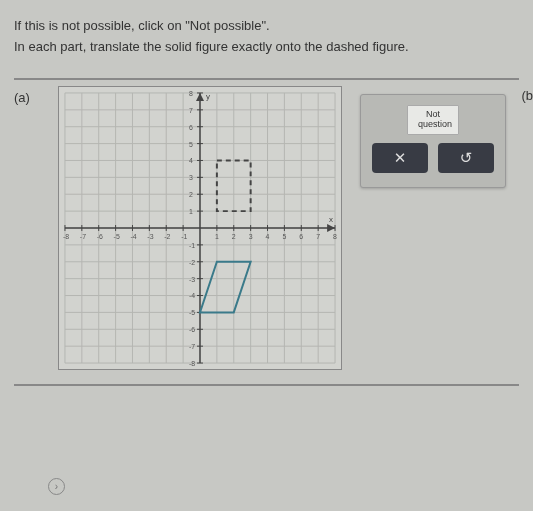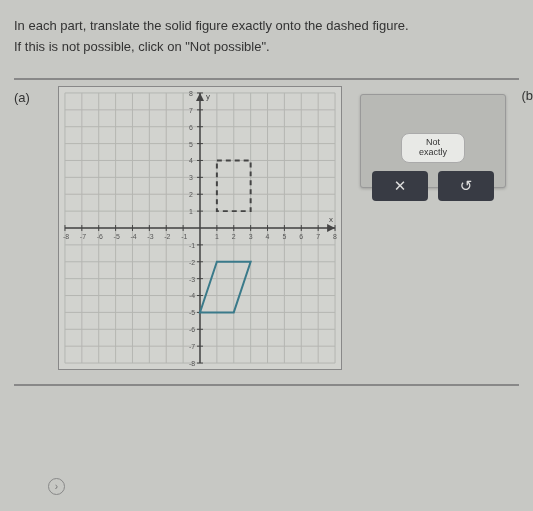--- a/index.html
+++ b/index.html
@@ -51,28 +51,27 @@
       height: 94px;
       display: flex;
       flex-direction: column;
       gap: 8px;
       align-items: center;
       box-shadow: 0 1px 3px rgba(0,0,0,0.2);
     }
     .np-btn {
       background: #e8e9e6;
       border: 1px solid #aaa;
-      border-radius: 8px;
+      border-radius: 1px;
       font-size: 9px;
       text-align: center;
       padding: 4px 10px;
       line-height: 1.1;
       cursor: pointer;
-      width: 64px;
-      margin-top: 28px;
+      width: 52px;
     }
     .btn-row { display: flex; gap: 10px; }
     .dark-btn {
       width: 56px; height: 30px;
       background: #383b44;
       border-radius: 4px;
       display: flex;
       align-items: center;
       justify-content: center;
       cursor: pointer;
@@ -108,22 +107,22 @@
     }
     .content-divider-bottom {
       border-top: 2px solid #888;
       margin-top: 14px;
     }
   </style>
 </head>
 <body>
 
 <div class="instructions">
+  <p>If this is not possible, click on "Not possible".</p>
   <p>In each part, translate the solid figure exactly onto the dashed figure.</p>
-  <p>If this is not possible, click on "Not possible".</p>
 </div>
 
 <div class="content-row">
   <div class="part-label">(a)</div>
 
   <div class="graph-wrap">
     <svg class="graph" viewBox="0 0 284 284">
       <g class="grid">
           <line x1="6" x2="6" y1="6" y2="278"></line>
           <line y1="6" y2="6" x1="6" x2="278"></line>
@@ -235,21 +234,21 @@
           <text x="131" y="9" class="ticklabel">8</text>
         </g>
       <polygon class="dashed-shape" points="159,74 193,74 193,125 159,125"></polygon>
       <polygon class="solid-shape" points="159,176 193,176 176,227 142,227"></polygon>
     </svg>
   </div>
 
   <div class="toolbox">
     <div class="np-btn">
       <div>Not</div>
-      <div>exactly</div>
+      <div>question</div>
     </div>
     <div class="btn-row">
       <div class="dark-btn">
         <span>✕</span>
       </div>
       <div class="dark-btn">
         <span>↺</span>
       </div>
     </div>
   </div>

